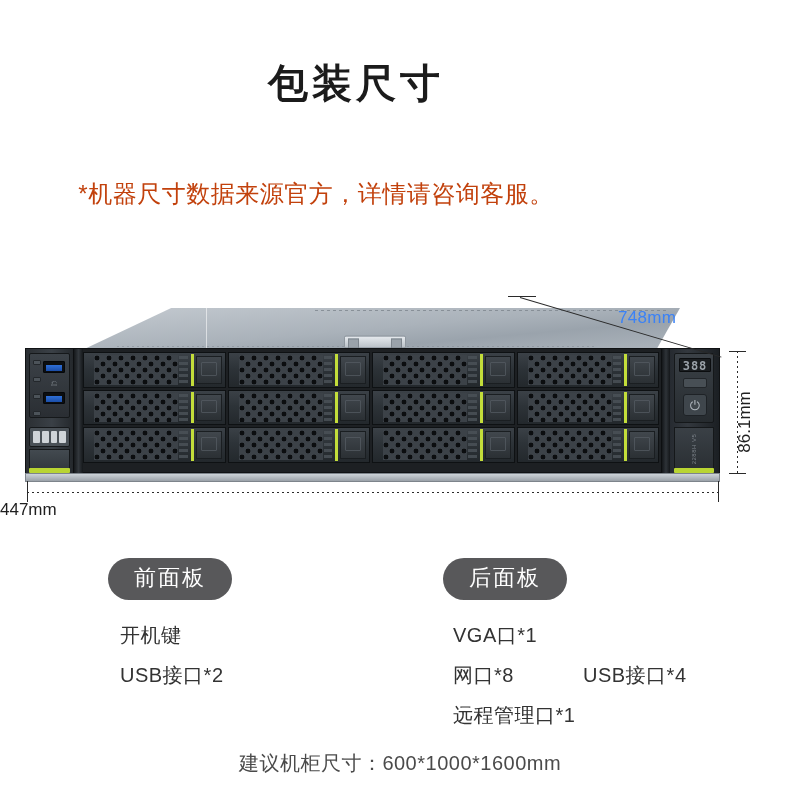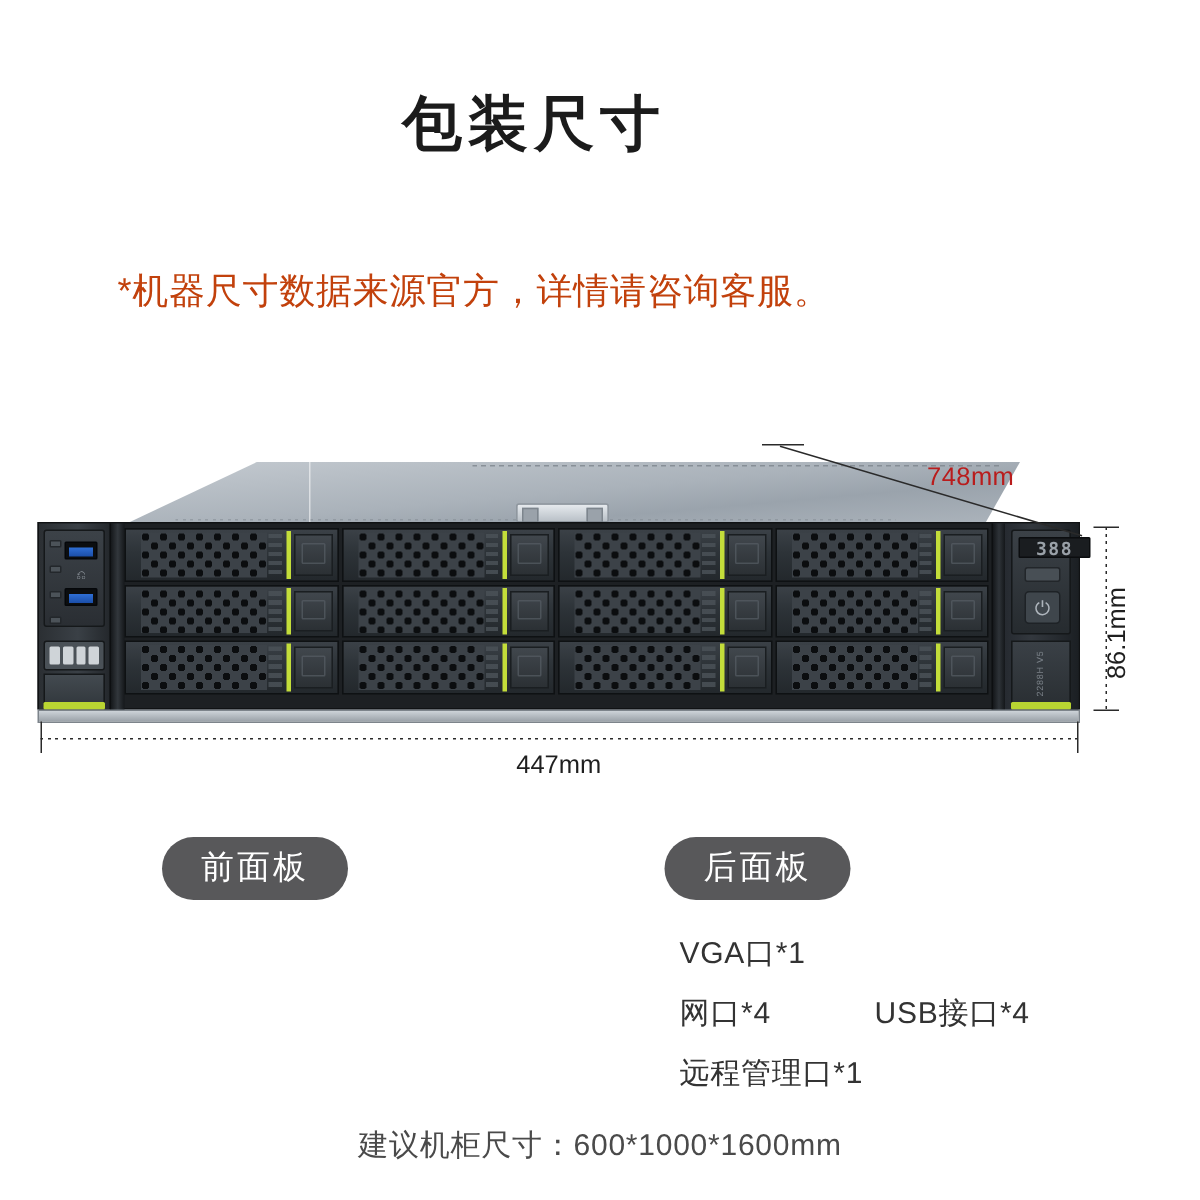--- a/index.html
+++ b/index.html
@@ -180,21 +180,21 @@
   .ear-right .hinge {
     position:absolute; left:0; top:0; width:8px; height:125px;
     background: linear-gradient(90deg,#14171a,#2e3338,#14171a);
   }
   .ear-right .panel {
     position:absolute; left:12px; top:4px; width:40px; height:70px;
     background: linear-gradient(180deg,#3b4147,#262b2f);
     border:1px solid #15181a; border-radius:2px;
   }
   .seg-display {
-    position:absolute; left:4px; top:4px; width:48px; height:14px;
+    position:absolute; left:4px; top:4px; width:32px; height:14px;
     background:#1a1d20; border:1px solid #0b0d0f; border-radius:1px;
     color:#9aa1a8; font-family:"DejaVu Sans Mono", monospace;
     font-size:12px; font-weight:bold; line-height:14px; text-align:center;
     letter-spacing:1px;
   }
   .small-btn {
     position:absolute; left:8px; top:24px; width:24px; height:10px;
     background:#484f55; border:1px solid #22262a; border-radius:2px;
   }
   .power-btn {
@@ -229,21 +229,21 @@
     position:absolute; left:520px; top:27px; width:210px; height:1px;
     background:#2a2a2a;
     transform-origin: left center;
     transform: rotate(16.5deg);
   }
   .dim-748-tick {
     position:absolute; left:508px; top:26px; width:28px; height:1px; background:#2a2a2a;
   }
   .dim-748-label {
     position:absolute; left:618px; top:38px;
-    font-size:17px; color:#b91c1c; letter-spacing:.3px;
+    font-size:17px; color:#3b82f6; letter-spacing:.3px;
   }
 
   .dim-h-line {
     position:absolute; left:737px; top:81px; width:1px; height:122px;
     background: repeating-linear-gradient(180deg,#2a2a2a 0 2px, transparent 2px 5px);
   }
   .dim-h-cap-t { position:absolute; left:729px; top:81px; width:17px; height:1px; background:#2a2a2a; }
   .dim-h-cap-b { position:absolute; left:729px; top:203px; width:17px; height:1px; background:#2a2a2a; }
   .dim-h-label {
     position:absolute; left:714px; top:142px;
@@ -251,21 +251,21 @@
     font-size:17px; color:#1f1f1f; white-space:nowrap;
   }
 
   .dim-w-line {
     position:absolute; left:27px; top:222px; width:691px; height:1px;
     background: repeating-linear-gradient(90deg,#2a2a2a 0 2px, transparent 2px 5px);
   }
   .dim-w-cap-l { position:absolute; left:27px; top:211px; width:1px; height:21px; background:#2a2a2a; }
   .dim-w-cap-r { position:absolute; left:718px; top:211px; width:1px; height:21px; background:#2a2a2a; }
   .dim-w-label {
-    position:absolute; left:0; top:230px; width:745px; text-align:center;
+    position:absolute; left:0; top:230px; width:745px; text-align:left;
     font-size:17px; color:#1f1f1f;
   }
 
   
   .panel-front { position:absolute; left:108px; top:558px; width:260px; }
   .panel-rear  { position:absolute; left:443px; top:558px; width:300px; }
   .pill {
     display:inline-block;
     background:#58585a; color:#ffffff;
     font-size:22px; line-height:1;
@@ -432,30 +432,38 @@
     <div class="dim-h-label">86.1mm</div>
 
     <div class="dim-w-cap-l"></div>
     <div class="dim-w-line"></div>
     <div class="dim-w-cap-r"></div>
     <div class="dim-w-label">447mm</div>
   </div>
 
   <div class="panel-front">
     <div class="pill">前面板</div>
+    <div class="spec-rows">
+      <div class="spec-row">
+        <span class="c1">开机键</span>
+      </div>
+      <div class="spec-row">
+        <span class="c1">USB接口*2</span>
+      </div>
+    </div>
   </div>
 
   <div class="panel-rear">
     <div class="pill">后面板</div>
     <div class="spec-rows">
       <div class="spec-row">
         <span>VGA口*1</span>
       </div>
       <div class="spec-row">
-        <span class="c1">网口*4</span>
+        <span class="c1">网口*8</span>
         <span>USB接口*4</span>
       </div>
       <div class="spec-row">
         <span class="c1">远程管理口*1</span>
       </div>
     </div>
   </div>
 
   <div class="footnote">建议机柜尺寸：600*1000*1600mm</div>
 

